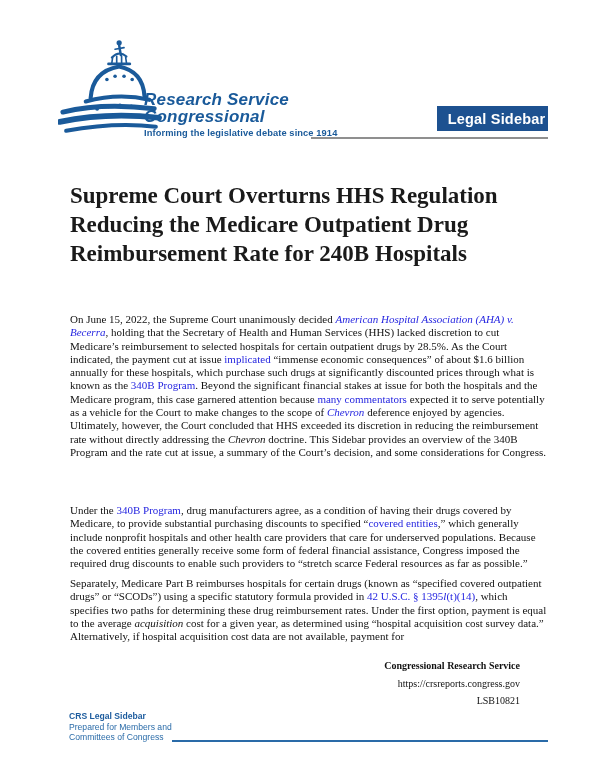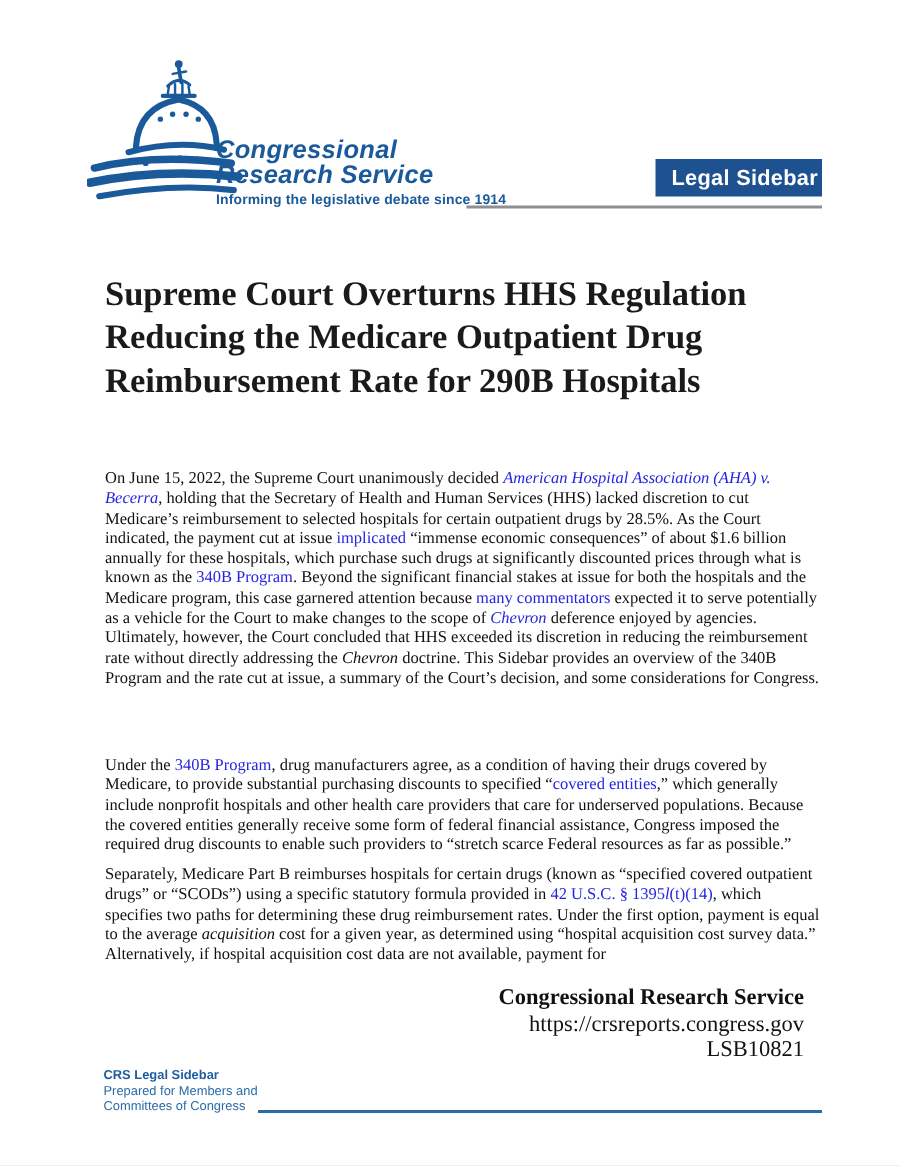--- a/index.html
+++ b/index.html
@@ -53,22 +53,22 @@
   .section-heading{
     position:absolute;left:70px;top:471px;
     font-size:19.5px;font-weight:bold;color:#1a1a1a;
   }
   #bg1{position:absolute;left:70px;top:504px;width:478px;}
   #bg2{position:absolute;left:70px;top:577px;width:478px;}
   .seg.link,.seg.linkItalic{color:var(--link);}
   .seg.linkItalic,.seg.italic{font-style:italic;}
   
   .footer-right{
-    position:absolute;right:64px;top:657px;
-    text-align:right;font-size:15px;line-height:17.5px;
+    position:absolute;right:80px;top:657px;
+    text-align:right;font-size:10px;line-height:17.5px;
   }
   .footer-org{font-weight:bold;}
   .footer-url{color:var(--text);text-decoration:none;display:block;}
   .footer-left{
     position:absolute;left:69px;top:711px;
     font-family:"Liberation Sans", sans-serif;
     font-size:8.6px;line-height:10.5px;
     color:var(--footer-blue);
   }
   .footer-left .bold{font-weight:bold;color:#1D5C9E;}
@@ -97,29 +97,29 @@
       <circle cx="62" cy="85" r="2.4" fill="#1A5A9A" stroke="none"></circle>
       <circle cx="76" cy="84" r="2.4" fill="#1A5A9A" stroke="none"></circle>
       <circle cx="90" cy="85" r="2.4" fill="#1A5A9A" stroke="none"></circle>
       <path d="M6 92 Q55 80 118 88" stroke-width="6"></path>
       <path d="M2 104 Q60 92 124 99" stroke-width="7"></path>
       <path d="M10 115 Q70 104 120 110" stroke-width="5"></path>
     </g>
   </svg>
 
   <div class="logo-text">
+    <div class="logo-line">Research Service</div>
     <div class="logo-line">Congressional</div>
-    <div class="logo-line">Research Service</div>
     <div class="tagline">Informing the legislative debate since 1914</div>
   </div>
 
   <div class="badge">Legal Sidebar</div>
   <div class="header-rule"></div>
 
-  <h1 class="doc-title">Supreme Court Overturns HHS Regulation Reducing the Medicare Outpatient Drug Reimbursement Rate for 290B Hospitals</h1>
+  <h1 class="doc-title">Supreme Court Overturns HHS Regulation Reducing the Medicare Outpatient Drug Reimbursement Rate for 240B Hospitals</h1>
 
   <p class="para" id="intro"><span class="seg plain">On June 15, 2022, the Supreme Court unanimously decided </span><a href="#" class="seg linkItalic">American Hospital Association (AHA) v. Becerra</a><span class="seg plain">, holding that the Secretary of Health and Human Services (HHS) lacked discretion to cut Medicare’s reimbursement to selected hospitals for certain outpatient drugs by 28.5%. As the Court indicated, the payment cut at issue </span><a href="#" class="seg link">implicated</a><span class="seg plain"> “immense economic consequences” of about $1.6 billion annually for these hospitals, which purchase such drugs at significantly discounted prices through what is known as the </span><a href="#" class="seg link">340B Program</a><span class="seg plain">. Beyond the significant financial stakes at issue for both the hospitals and the Medicare program, this case garnered attention because </span><a href="#" class="seg link">many commentators</a><span class="seg plain"> expected it to serve potentially as a vehicle for the Court to make changes to the scope of </span><a href="#" class="seg linkItalic">Chevron</a><span class="seg plain"> deference enjoyed by agencies. Ultimately, however, the Court concluded that HHS exceeded its discretion in reducing the reimbursement rate without directly addressing the </span><span class="seg italic">Chevron</span><span class="seg plain"> doctrine. This Sidebar provides an overview of the 340B Program and the rate cut at issue, a summary of the Court’s decision, and some considerations for Congress.</span></p>
 
 
   <p class="para" id="bg1"><span class="seg plain">Under the </span><a href="#" class="seg link">340B Program</a><span class="seg plain">, drug manufacturers agree, as a condition of having their drugs covered by Medicare, to provide substantial purchasing discounts to specified “</span><a href="#" class="seg link">covered entities</a><span class="seg plain">,” which generally include nonprofit hospitals and other health care providers that care for underserved populations. Because the covered entities generally receive some form of federal financial assistance, Congress imposed the required drug discounts to enable such providers to “stretch scarce Federal resources as far as possible.”</span></p>
   <p class="para" id="bg2"><span class="seg plain">Separately, Medicare Part B reimburses hospitals for certain drugs (known as “specified covered outpatient drugs” or “SCODs”) using a specific statutory formula provided in </span><a href="#" class="seg link">42 U.S.C. § 1395</a><a href="#" class="seg linkItalic">l</a><a href="#" class="seg link">(t)(14)</a><span class="seg plain">, which specifies two paths for determining these drug reimbursement rates. Under the first option, payment is equal to the average </span><span class="seg italic">acquisition</span><span class="seg plain"> cost for a given year, as determined using “hospital acquisition cost survey data.” Alternatively, if hospital acquisition cost data are not available, payment for</span></p>
 
   <div class="footer-right">
     <div class="footer-org">Congressional Research Service</div>
     <a href="#" class="footer-url">https://crsreports.congress.gov</a>

